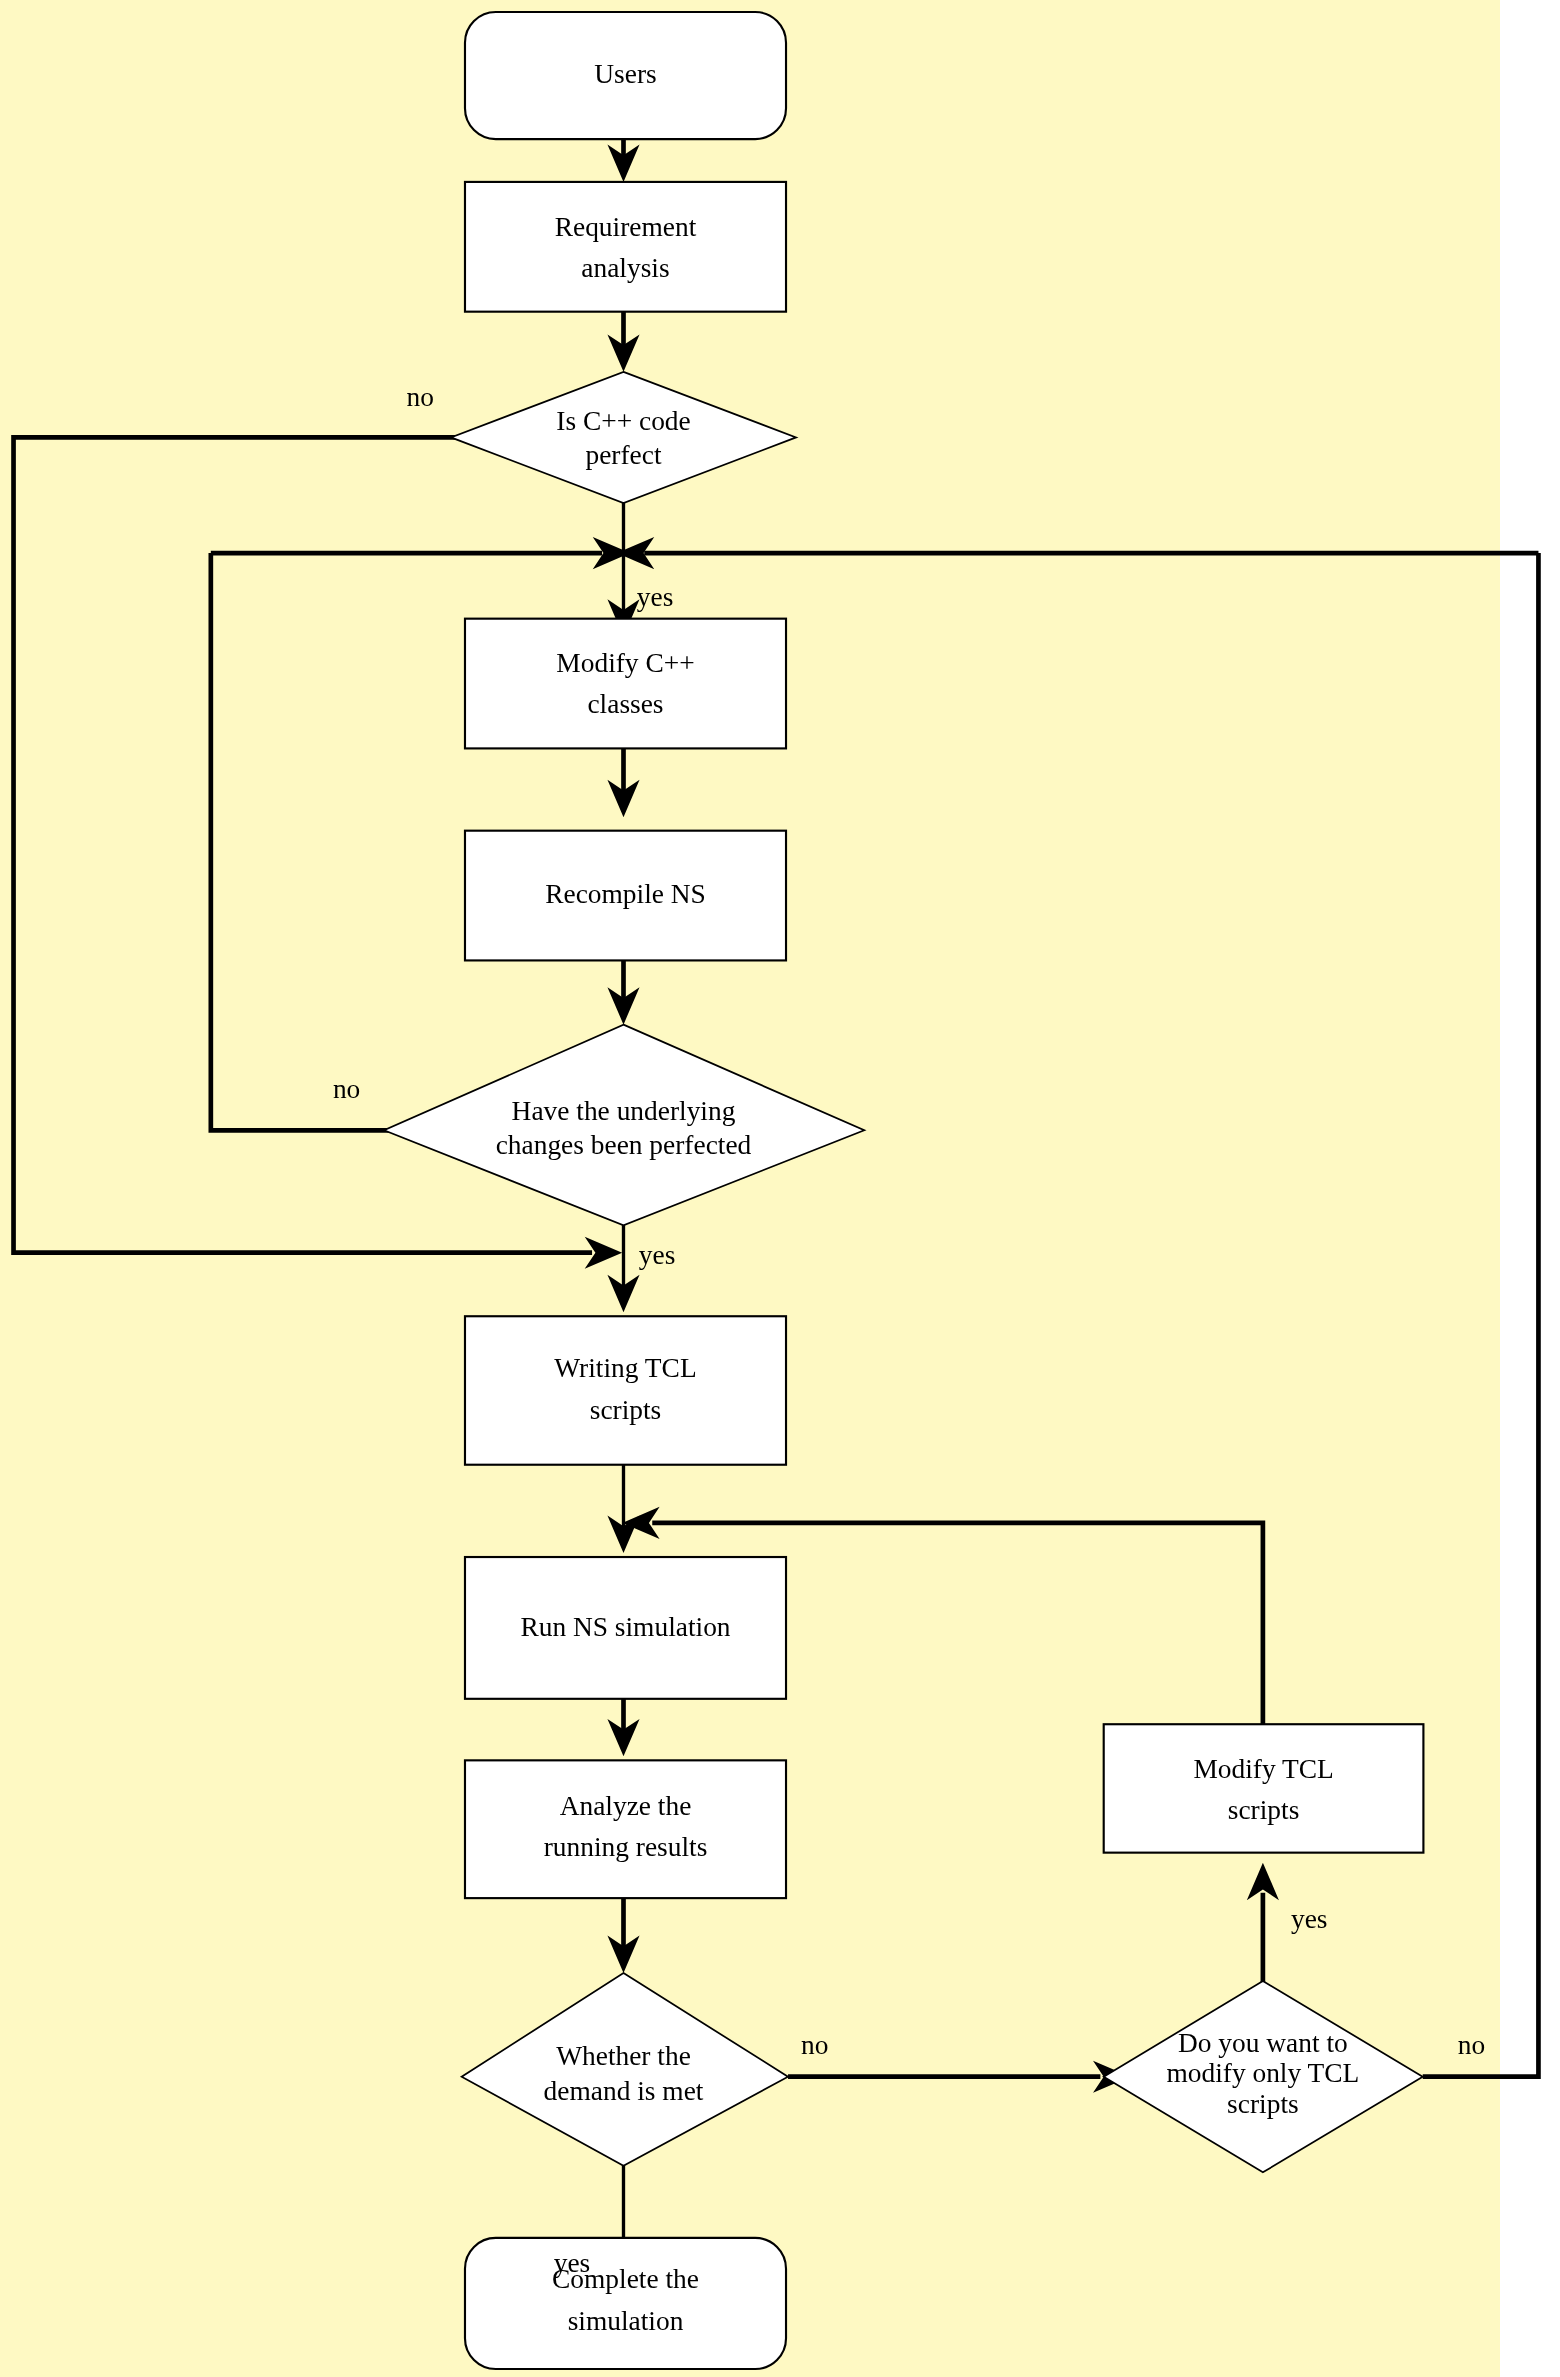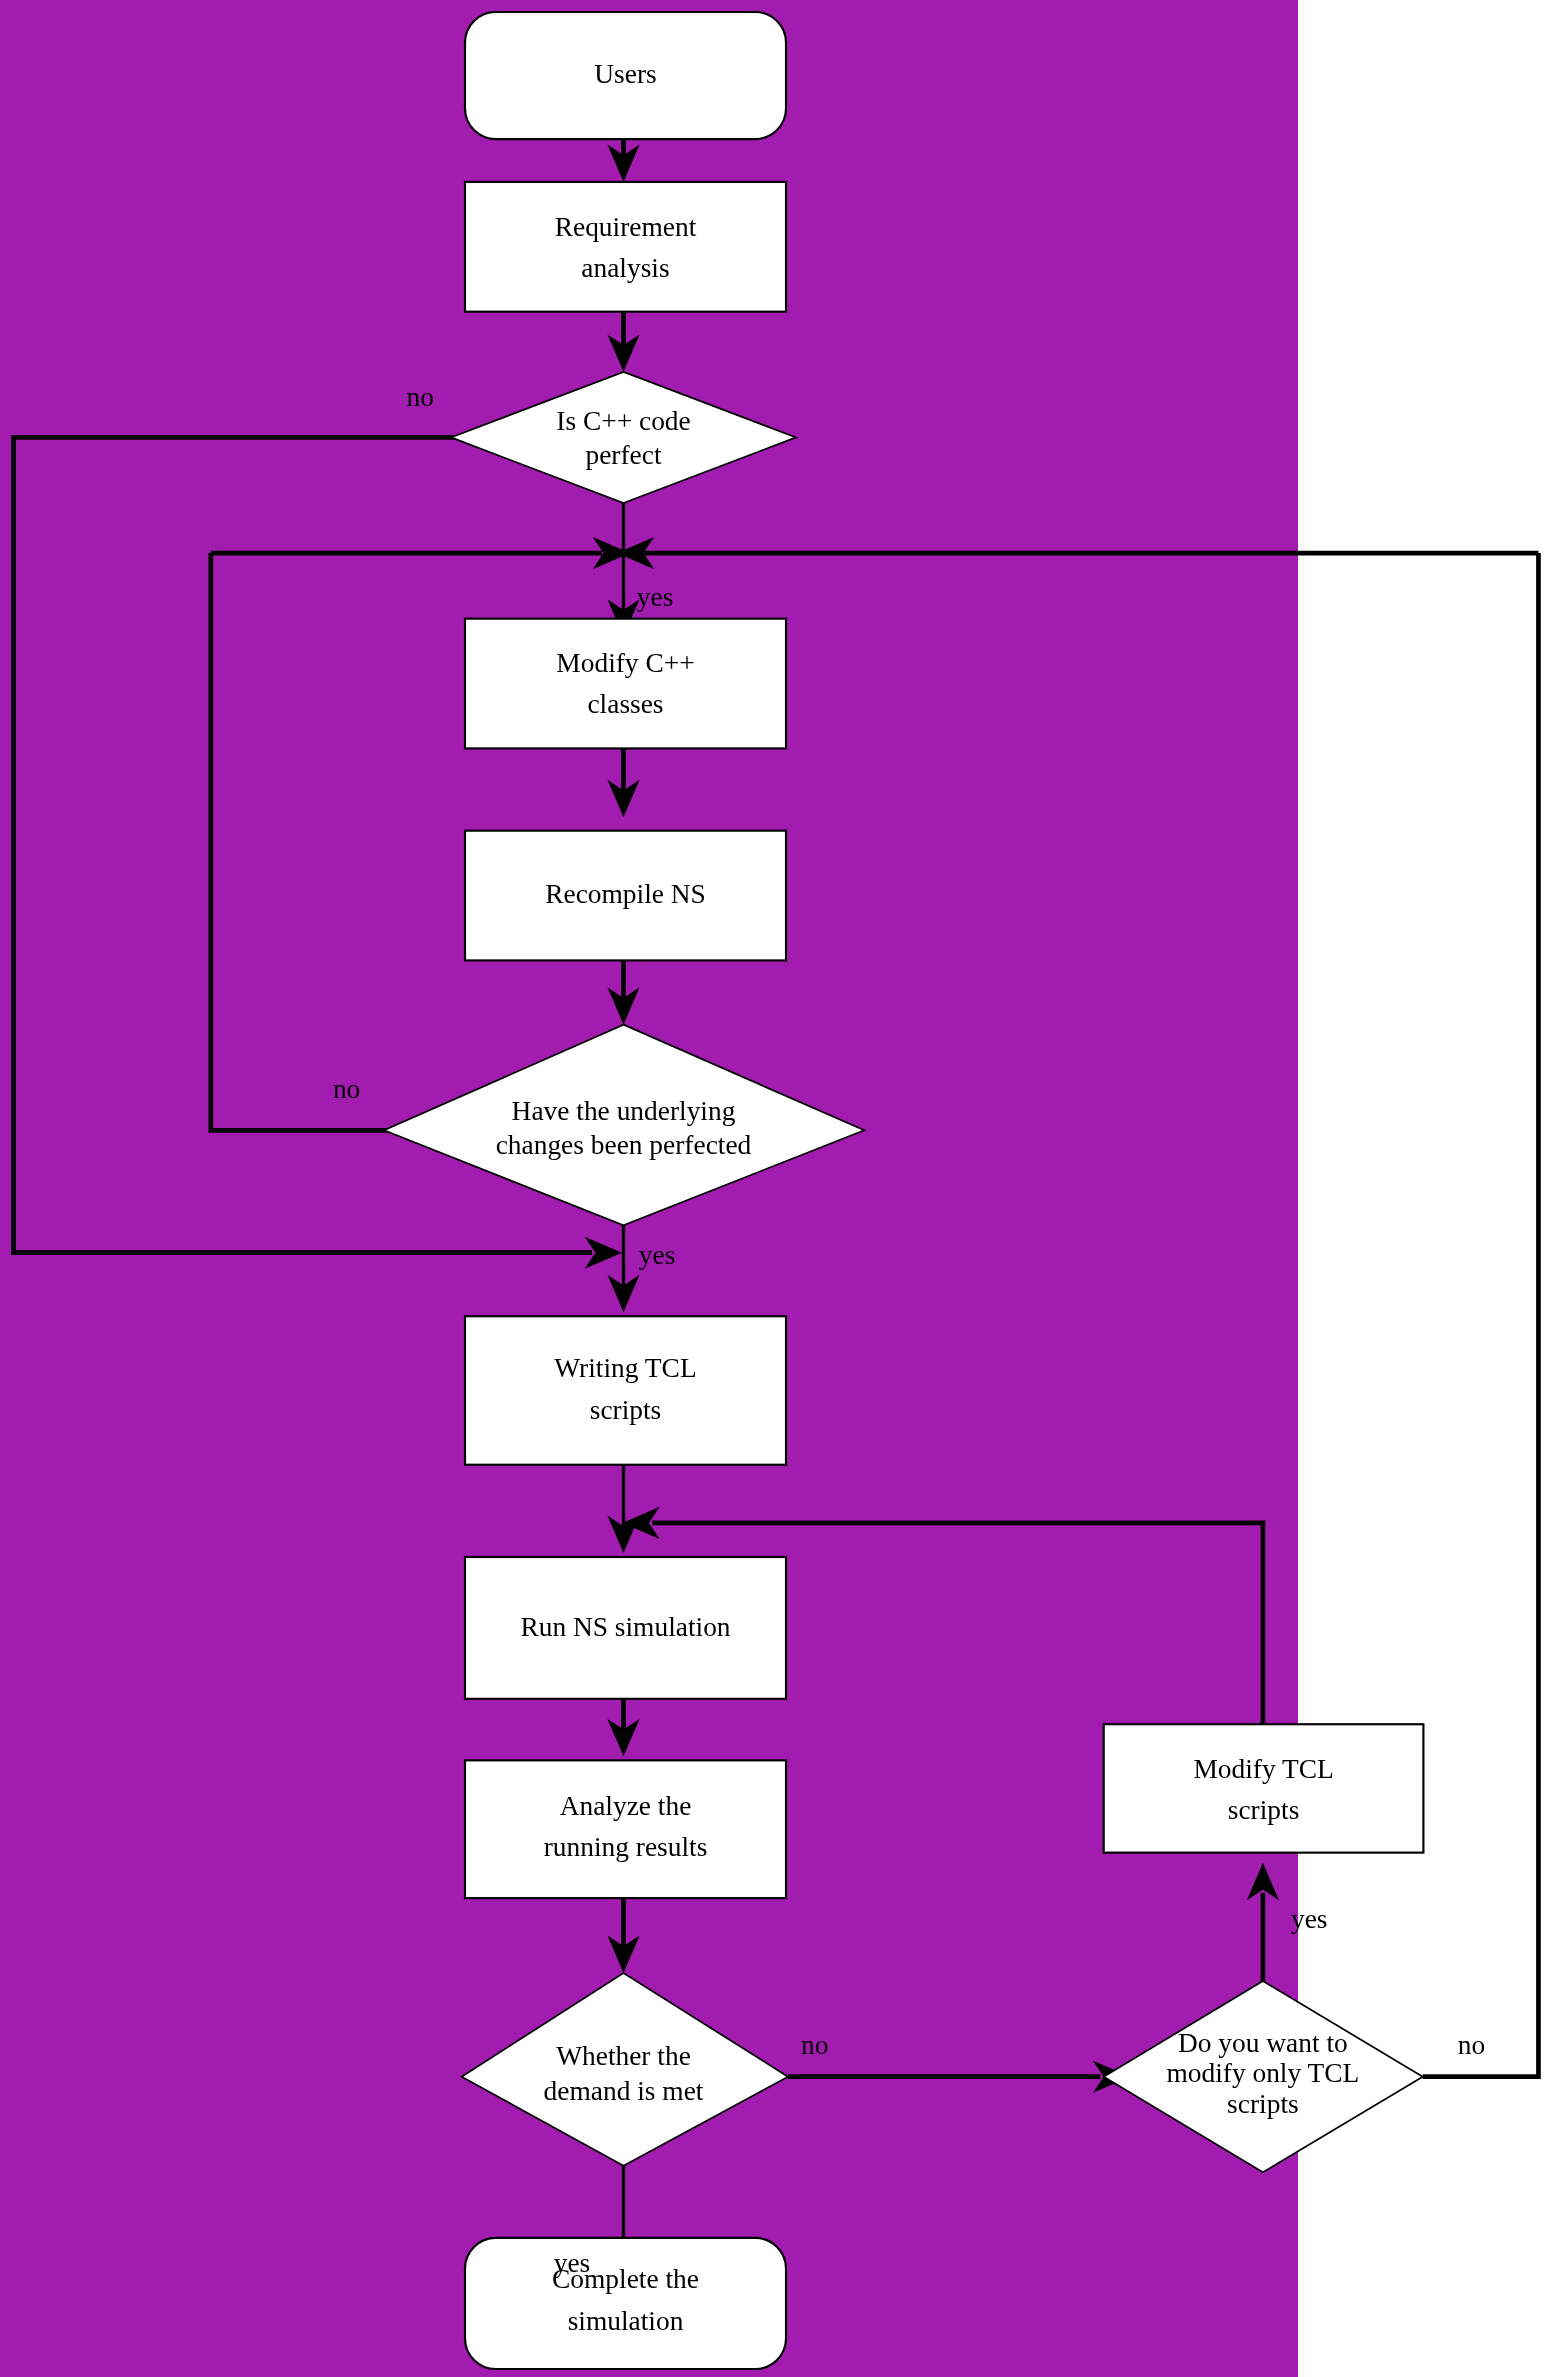--- a/index.html
+++ b/index.html
@@ -8,23 +8,23 @@
     background: #ffffff;
   }
   body {
     width: 1560px;
     height: 2377px;
     font-family: "Liberation Serif", "DejaVu Serif", serif;
     overflow: hidden;
   }
   #flowchart-root {
     position: relative;
-    width: 1298px;
+    width: 1500px;
     height: 2377px;
-    background: #a21caf;
+    background: #fef9c3;
   }
   svg#flow-svg {
     display: block;
     width: 1560px;
     height: 2377px;
   }
   .node-shape {
     fill: #ffffff;
     stroke: #000000;
   }

